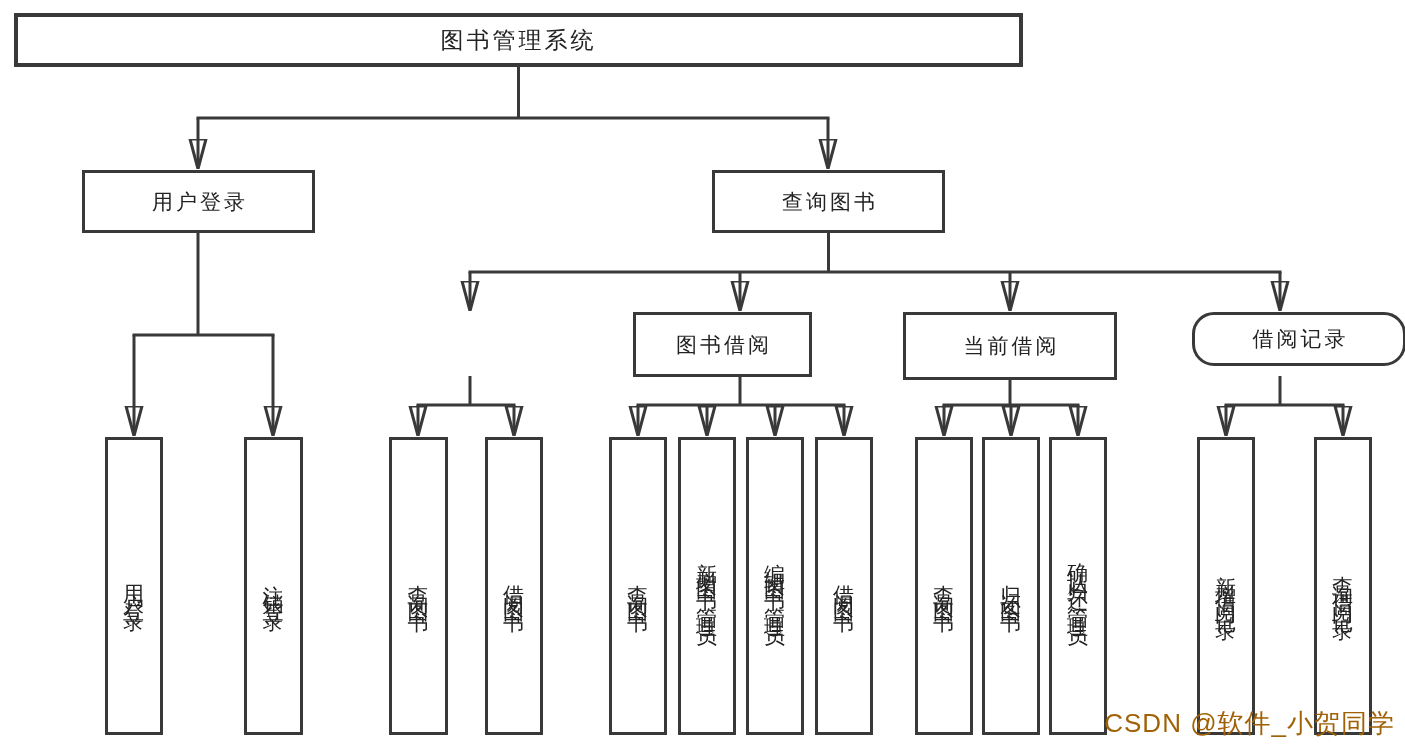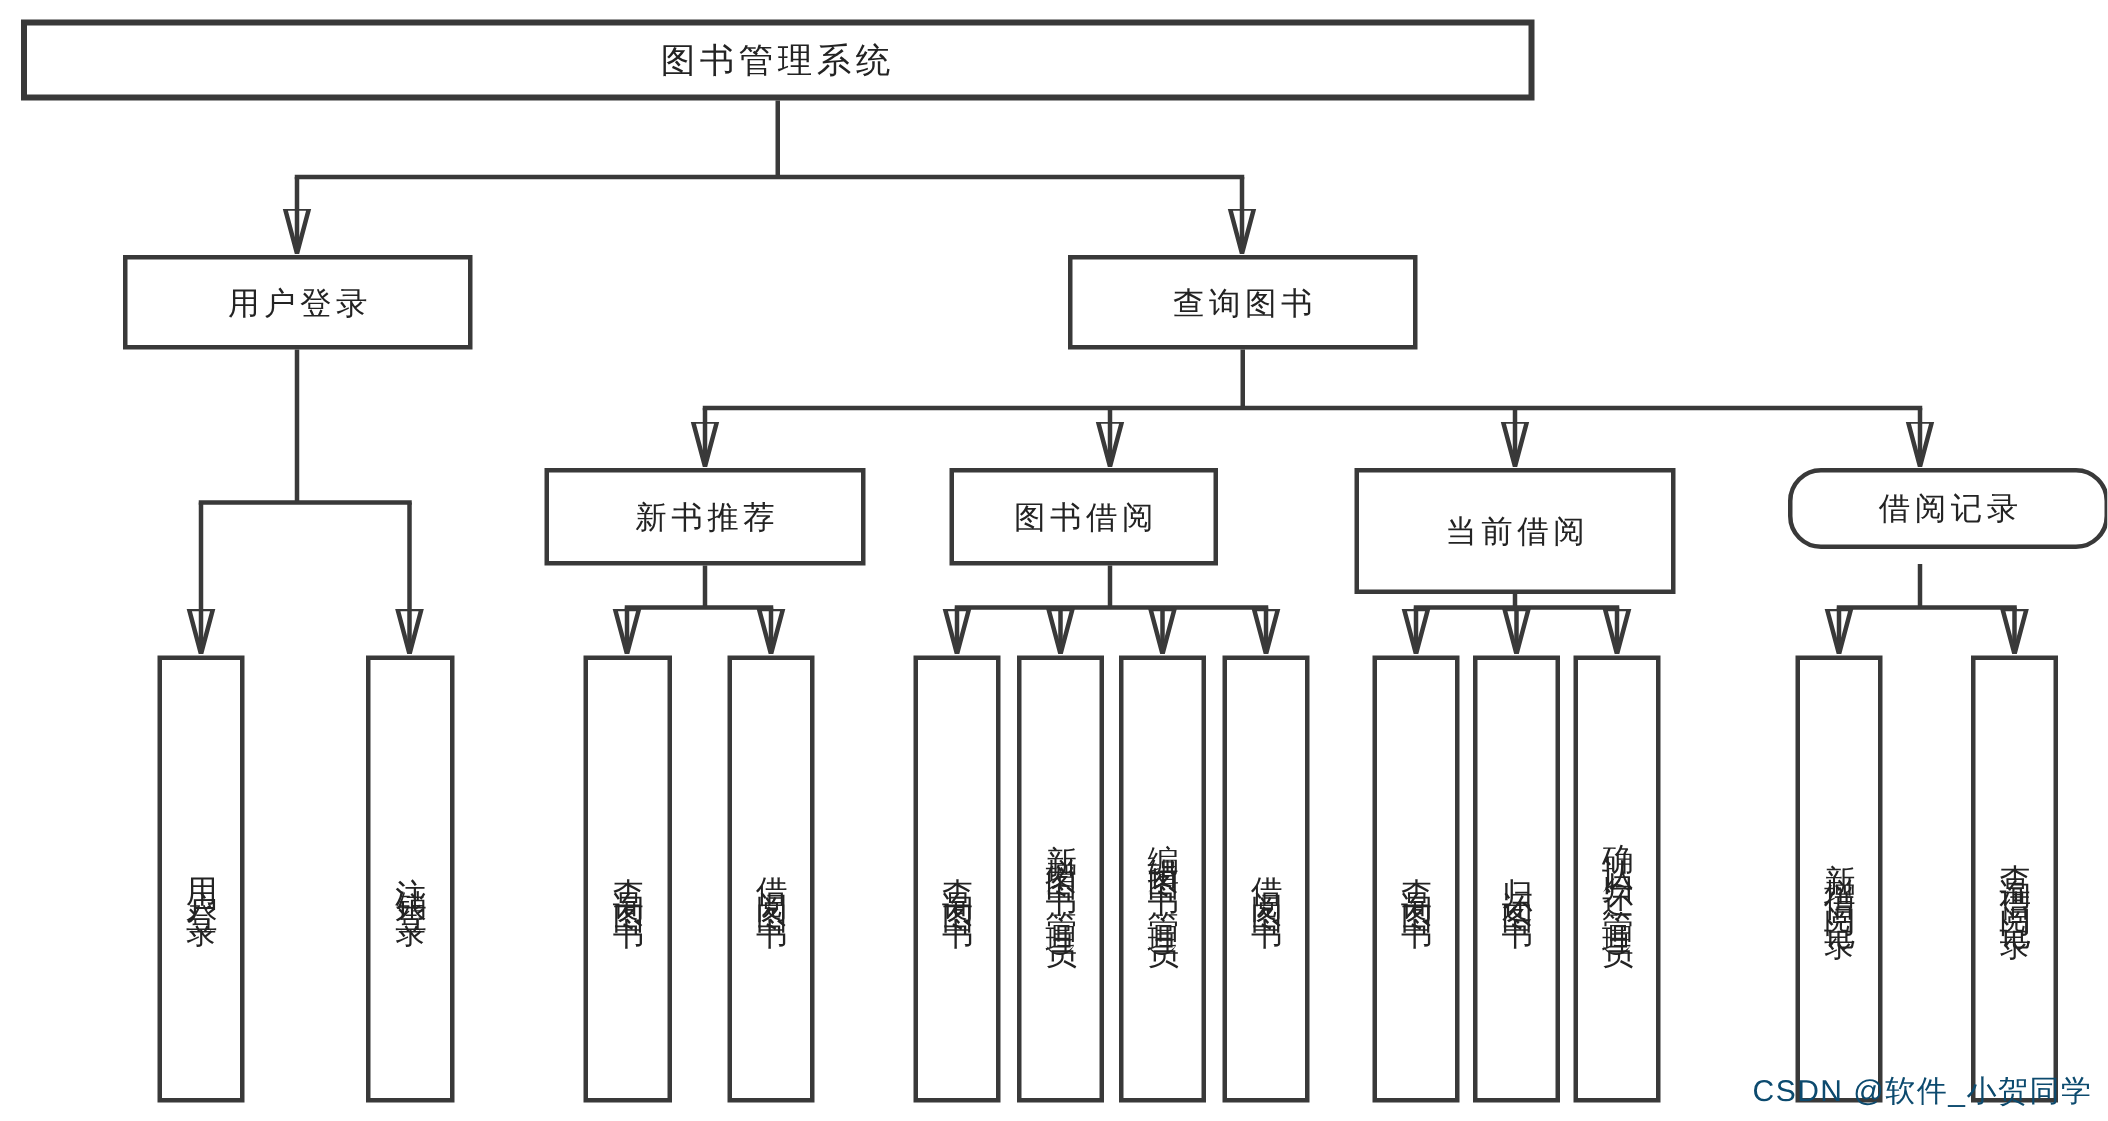--- a/index.html
+++ b/index.html
@@ -21,21 +21,21 @@
     color:#232323;
   }
   .box .lbl{white-space:nowrap;}
   .h-lbl{font-size:21px;letter-spacing:3px;text-indent:3px;}
   .root-box{left:14px;top:13px;width:1009px;height:54px;border-width:4px;}
   .root-box .lbl{font-size:23px;letter-spacing:3px;}
   .b-user-login{left:82px;top:170px;width:233px;height:63px;}
   .b-book-mgmt{left:712px;top:170px;width:233px;height:63px;}
   .b-new-book-rec{left:363px;top:312px;width:214px;height:65px;}
   .b-book-borrow{left:633px;top:312px;width:179px;height:65px;}
-  .b-current-borrow{left:903px;top:312px;width:214px;height:84px;}
+  .b-current-borrow{left:903px;top:312px;width:214px;height:68px;}
   .b-borrow-record{left:1192px;top:312px;width:214px;height:54px;border-radius:22px;}
   .leaf{
     top:437px;width:58px;height:298px;
   }
   .v-lbl{
     writing-mode:vertical-rl;
     text-orientation:mixed;
     font-size:21px;
     letter-spacing:9px;
     line-height:1;
@@ -49,22 +49,22 @@
   .l-bb-edit{left:746px;}
   .l-bb-borrow{left:815px;}
   .l-cb-query{left:915px;}
   .l-cb-return{left:982px;}
   .l-cb-confirm{left:1049px;}
   .l-br-add{left:1197px;}
   .l-br-query{left:1314px;}
   .watermark{
     position:absolute;
     right:10px;bottom:6px;
-    font-size:20px;
-    color:#0c4a6e;
+    font-size:26px;
+    color:#a16207;
     letter-spacing:1px;
     white-space:nowrap;
   }
 </style>
 </head>
 <body>
 
 <div class="stage">
 
   <svg class="connectors" width="1405" height="747" viewBox="0 0 1405 747" xmlns="http://www.w3.org/2000/svg">
@@ -133,23 +133,20 @@
     <span class="lbl">图书管理系统</span>
   </div>
 
   <div class="box b-user-login">
     <span class="lbl h-lbl">用户登录</span>
   </div>
   <div class="box b-book-mgmt">
     <span class="lbl h-lbl">查询图书</span>
   </div>
 
-  <div class="box b-new-book-rec">
-    <span class="lbl h-lbl">新书推荐</span>
-  </div>
   <div class="box b-book-borrow">
     <span class="lbl h-lbl">图书借阅</span>
   </div>
   <div class="box b-current-borrow">
     <span class="lbl h-lbl">当前借阅</span>
   </div>
   <div class="box b-borrow-record">
     <span class="lbl h-lbl">借阅记录</span>
   </div>
 

